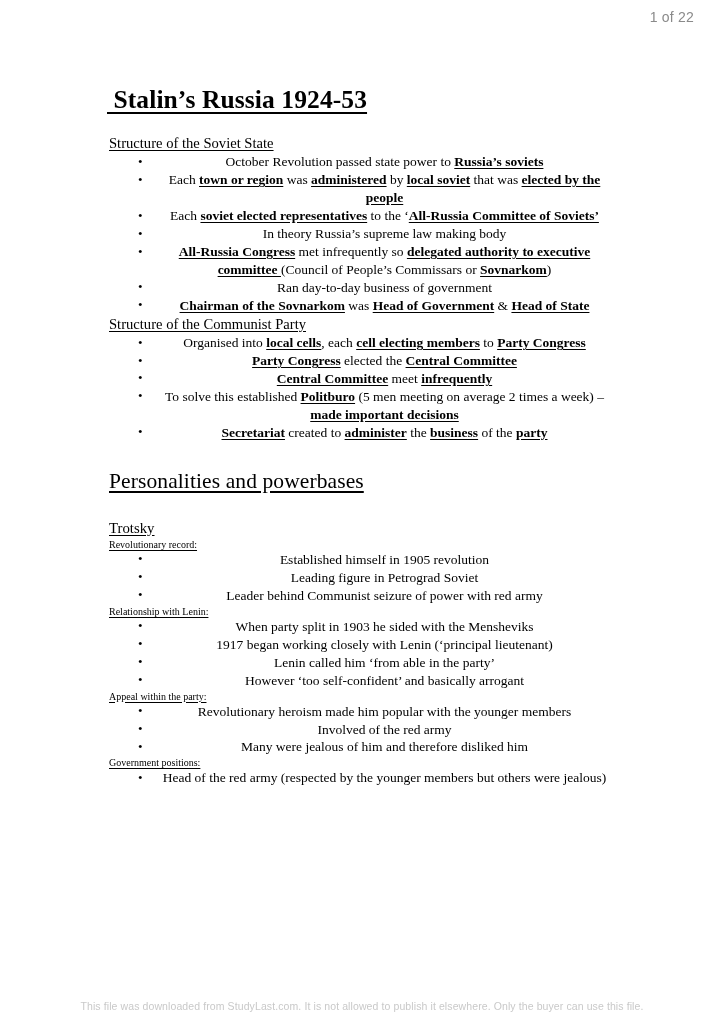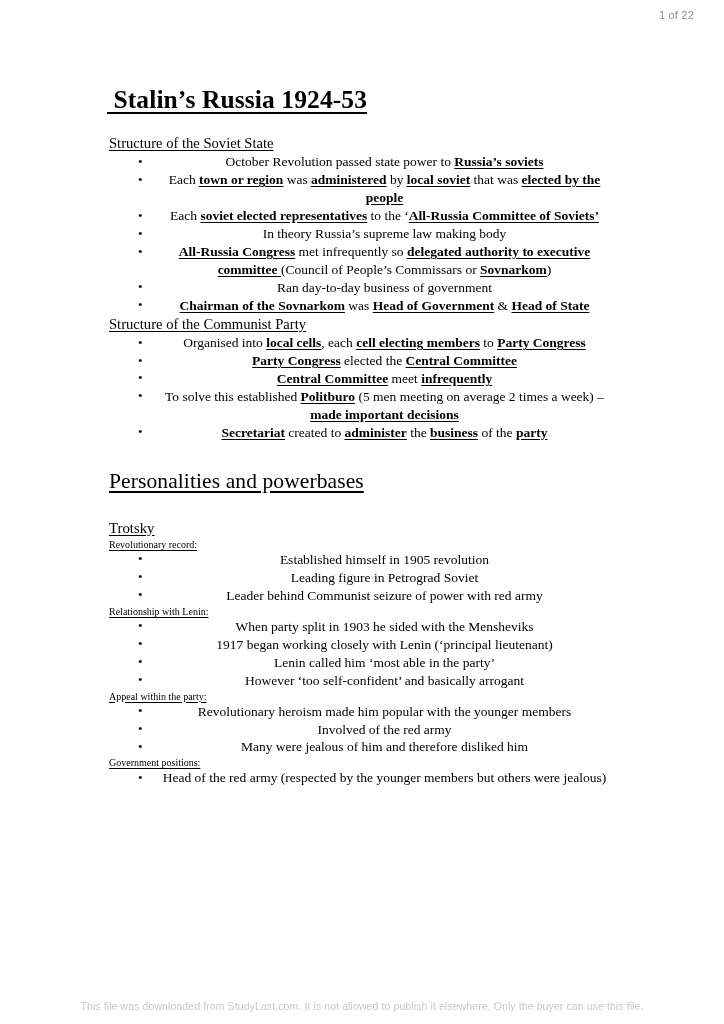--- a/index.html
+++ b/index.html
@@ -15,21 +15,21 @@
     font-family: "Liberation Serif", "DejaVu Serif", serif;
     color: #000000;
     overflow: hidden;
   }
 
   .page-header {
     position: absolute;
     top: 9px;
     right: 30px;
     font-family: "Liberation Sans", "DejaVu Sans", sans-serif;
-    font-size: 11px;
+    font-size: 14px;
     color: #8a8a8a;
     letter-spacing: 0.2px;
   }
 
   .sheet {
     position: absolute;
     left: 109px;
     top: 0;
     width: 508px;
   }
@@ -178,21 +178,21 @@
       <div class="sub-h">Revolutionary record:</div>
       <ul class="bullets">
         <li>Established himself in 1905 revolution</li>
         <li>Leading figure in Petrograd Soviet</li>
         <li>Leader behind Communist seizure of power with red army</li>
       </ul>
       <div class="sub-h">Relationship with Lenin:</div>
       <ul class="bullets">
         <li>When party split in 1903 he sided with the Mensheviks</li>
         <li>1917 began working closely with Lenin (‘principal lieutenant)</li>
-        <li>Lenin called him ‘most able in the party’</li>
+        <li>Lenin called him ‘from able in the party’</li>
         <li>However ‘too self-confident’ and basically arrogant</li>
       </ul>
       <div class="sub-h">Appeal within the party:</div>
       <ul class="bullets">
         <li>Revolutionary heroism made him popular with the younger members</li>
         <li>Involved of the red army</li>
         <li>Many were jealous of him and therefore disliked him</li>
       </ul>
       <div class="sub-h">Government positions:</div>
       <ul class="bullets">

